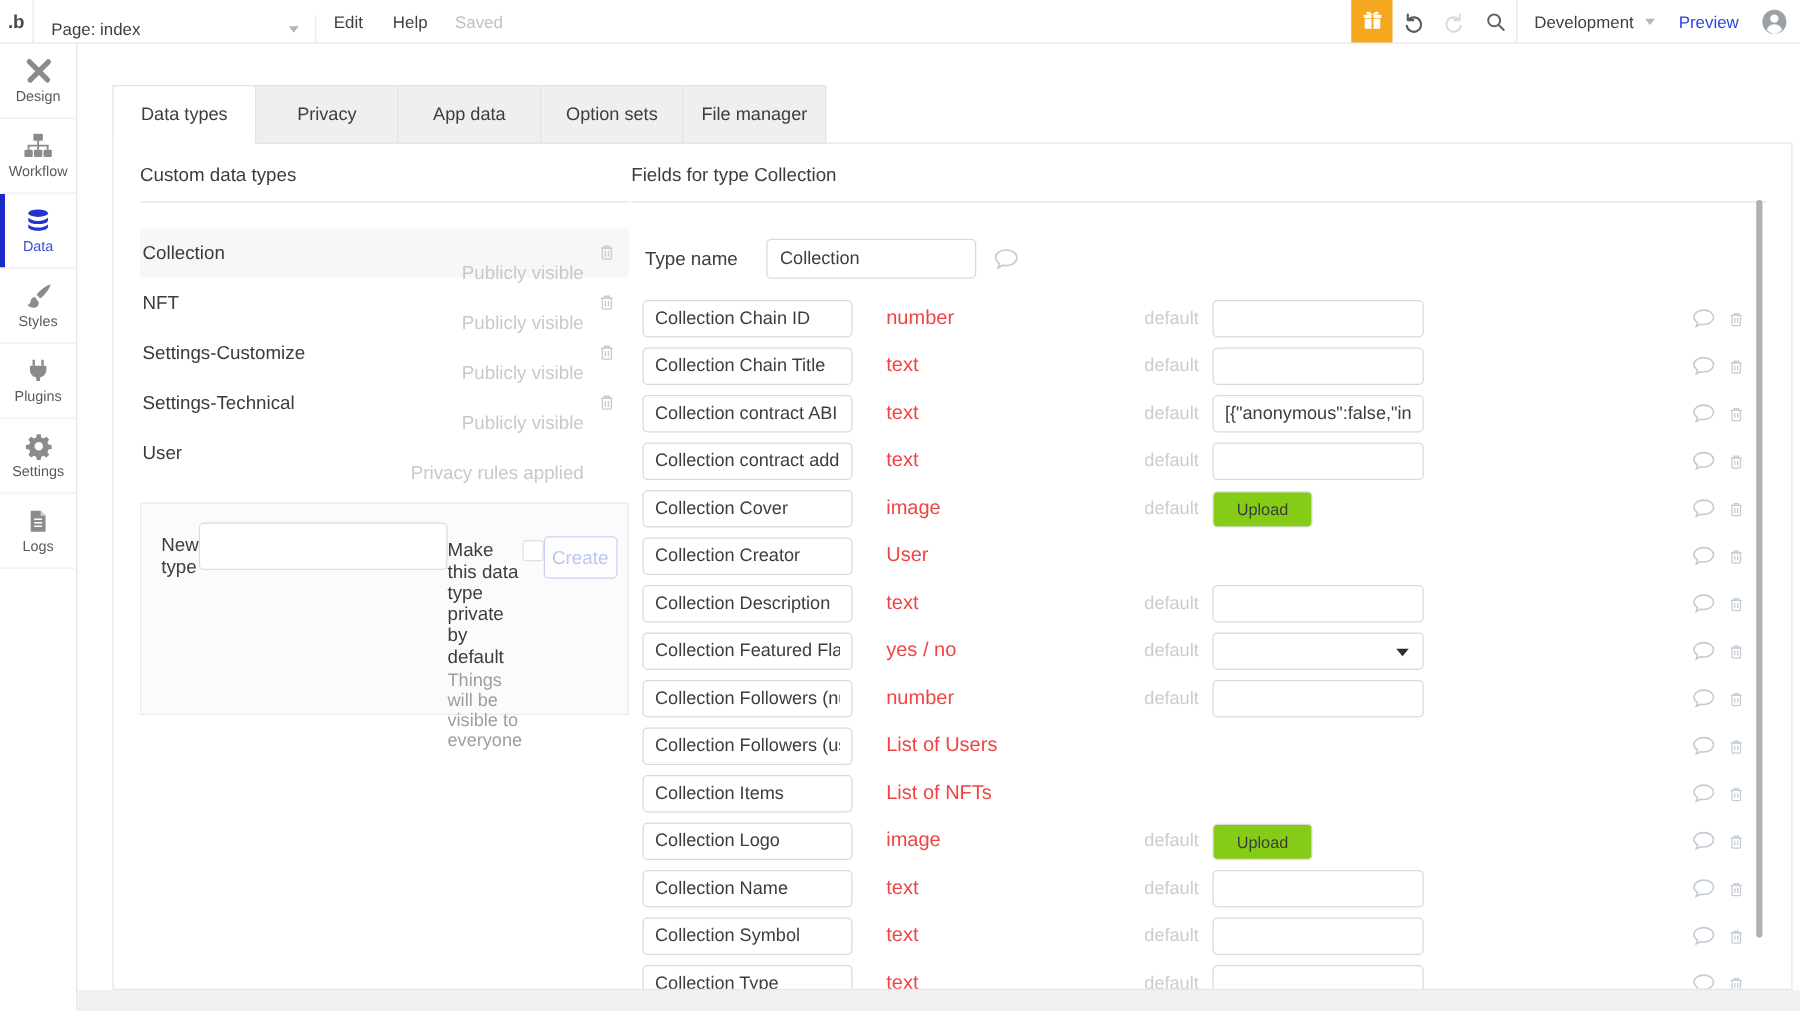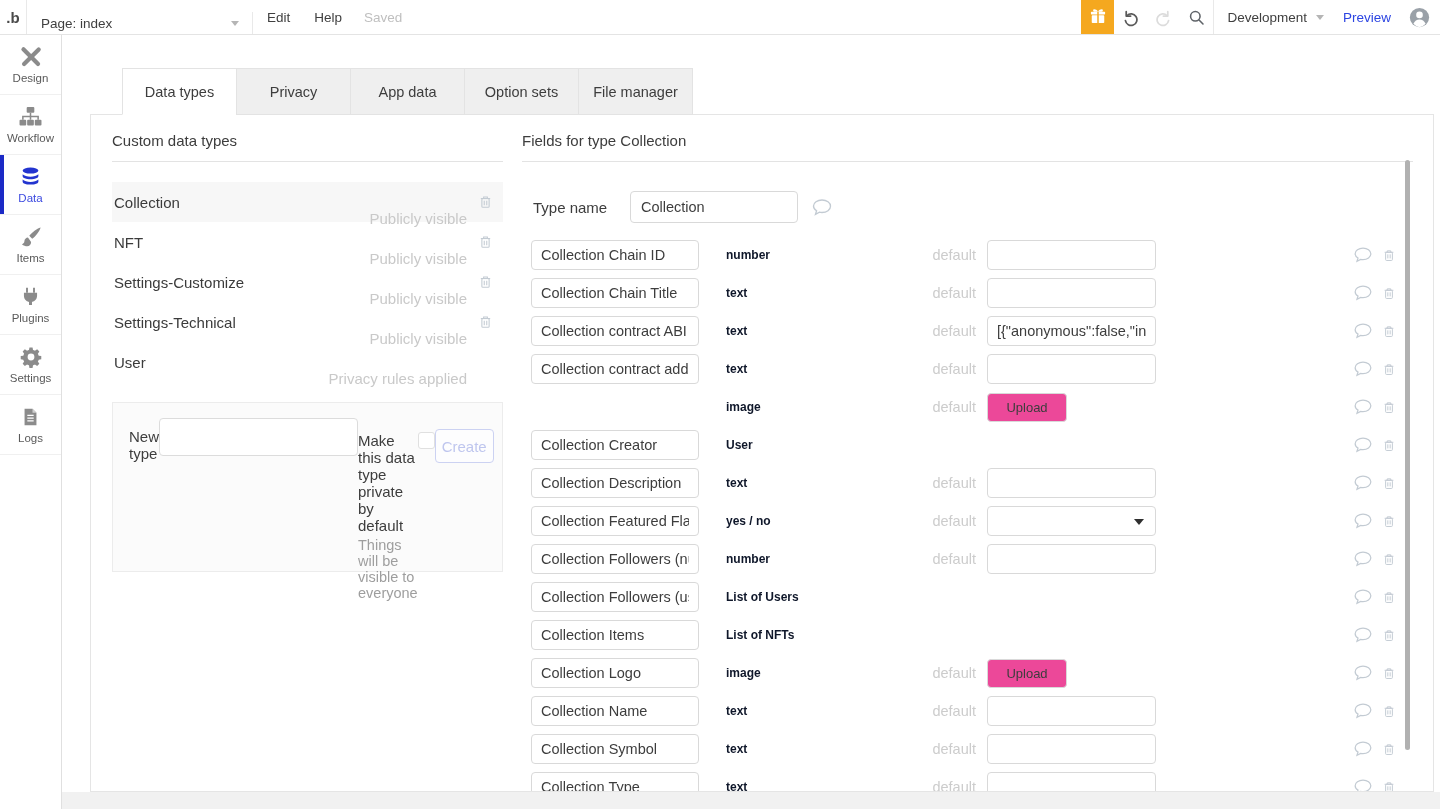--- a/index.html
+++ b/index.html
@@ -36,21 +36,21 @@
   .side-item.active .side-label { color:#3c4ae0; }
   .side-icon { height:22px; display:flex; align-items:center; }
 
   .main { flex:1; display:flex; flex-direction:column; background:#fff; }
 
   
   .tabbar { display:flex; margin:33px 0 -1px 28px; position:relative; z-index:2; }
   .tab { width:115px; height:47px; display:flex; align-items:center; justify-content:center;
     font-size:14.5px; color:#3d3d3d; background:#efefef; border:1px solid #e3e3e3; cursor:pointer; }
   .tab + .tab { margin-left:-1px;text-align:right; }
-  .tab.active { background:#fff; border-bottom-color:#fff;margin-left:32px; }
+  .tab.active { background:#fff; border-bottom-color:#fff; }
 
   
   .panel { position:relative; z-index:1; margin:0 6px 0 28px; height:678px; overflow:hidden;
     background:#fff; border:1px solid #e5e5e5; display:flex; padding-top:17px; }
   .page-bottom { flex:1; background:#f1f1f1; }
 
   h2.col-title { font-size:15px; font-weight:400; color:#3d3d3d; margin:0; padding-bottom:12px;
     border-bottom:1px solid #e3e3e3; }
 
   
@@ -73,39 +73,39 @@
     font:inherit; font-size:14.5px; padding:0 10px; outline:none; }
   .nt-row2 { margin-top:14px; display:flex; justify-content:space-between; }
   .nt-private { font-size:15px; color:#3d3d3d; }
   .nt-hint { font-size:14.5px; color:#9e9e9e; margin-top:3px; }
   .checkbox { width:17px; height:17px; flex:none; border:1px solid #e0e0e0; border-radius:3px;
     background:#fff; cursor:pointer; }
   .create-btn { margin-top:11px; margin-left:auto; width:100px; height:34px; font:inherit; font-size:15px;
     color:#bfc6ee; background:#fdfdfe; border:1px solid #ccd2f2; border-radius:4px; cursor:default; }
 
   
-  .right-col { flex:1; margin-left:19px; margin-right:20px; }
+  .right-col { flex:1; margin-left:2px; margin-right:20px; }
   .type-name-row { margin-top:29px; height:32px; display:flex; align-items:center; padding-left:11px; }
   .tn-label { width:97px; font-size:15px; color:#3d3d3d; }
   .tn-input { width:168px; height:32px; border:1px solid #d9d9d9; border-radius:4px; font:inherit;
     font-size:14.5px; padding:0 10px; color:#3d3d3d; outline:none; }
   .type-name-row .bubble { margin-left:13px; }
   .bubble { display:inline-flex; cursor:pointer; }
 
   .field-list { margin-top:17px; }
   .field-row { display:grid; grid-template-columns:168px 27px 190px 60px 11px 169px 1fr 60px;
     align-items:center; height:30px; margin-bottom:8px; padding-left:9px; }
   .f-name { grid-column:1; width:168px; height:30px; border:1px solid #d9d9d9; border-radius:4px;
     font:inherit; font-size:14.5px; padding:0 9px; color:#3d3d3d; outline:none; }
-  .f-type { grid-column:3; font-size:12px; color:#0f172a;font-weight:bold; }
+  .f-type { grid-column:3; font-size:16px; color:#ef4444; }
   .f-deflabel { grid-column:4; justify-self:end; font-size:14.5px; color:#cccccc; }
   .f-ctrl { grid-column:6; display:flex; align-items:center; }
   .f-definput { width:169px; height:30px; border:1px solid #d9d9d9; border-radius:4px; font:inherit;
     font-size:14.5px; padding:0 9px; color:#3d3d3d; outline:none; }
-  .f-upload { width:80px; height:29px; font:inherit; font-size:13px; color:#3d3d3d; background:#ec4899;
+  .f-upload { width:80px; height:29px; font:inherit; font-size:13px; color:#3d3d3d; background:#84cc16;
     border:1px solid #d9d9d9; border-radius:4px; cursor:pointer; }
   .f-select { width:169px; height:30px; border:1px solid #d9d9d9; border-radius:4px; background:#fff;
     position:relative; cursor:pointer; }
   .sel-caret { position:absolute; right:11px; top:12px; width:0; height:0;
     border-left:5px solid transparent; border-right:5px solid transparent; border-top:6px solid #2f2f2f; }
   .f-icons { grid-column:8; display:flex; align-items:center; gap:9px; }
 
   .scrollbar { position:absolute; right:23px; top:45px; width:5px; height:590px;
     background:#b1b1b1; border-radius:3px; }
 </style>
@@ -208,21 +208,21 @@
         </span>
     <span class="side-label" style="color: rgb(60, 74, 224);">Data</span>
   </div>
 
   <div class="side-item">
     <span class="side-icon">
           <svg width="22" height="22" viewBox="0 0 24 24">
             <path fill="#8b8b8b" d="M22.5 1.5c-4.3 1.2-9.2 5.1-12.4 9.2l3.2 3.2c4.1-3.2 8-8.1 9.2-12.4zM8.7 12.6c-2.1.1-3.9 1.9-3.9 4 0 1.6-1.1 2.7-2.7 3.2 1.6 1.5 4.1 2.2 5.7 2.2 2.6 0 4.3-2 4.3-4.6z"></path>
           </svg>
         </span>
-    <span class="side-label">Items</span>
+    <span class="side-label">Styles</span>
   </div>
 
   <div class="side-item">
     <span class="side-icon">
           <svg width="21" height="22" viewBox="0 0 24 24">
             <path d="M8 1.5v5.5M16 1.5V7" fill="none" stroke="#8b8b8b" stroke-width="2.2"></path>
             <path fill="#8b8b8b" d="M4.5 7h15v3.6c0 3.5-2.4 6.4-5.8 7V21h-3.4v-3.4c-3.4-.6-5.8-3.5-5.8-7z"></path>
           </svg>
         </span>
     <span class="side-label">Plugins</span>
@@ -495,20 +495,21 @@
                       <path d="M9 6.5V4h6v2.5"></path>
             <rect x="6.2" y="6.5" width="11.6" height="14" rx="1.5"></rect>
             <path d="M10 10v7M14 10v7"></path>
           </g>
         </svg>
       </span>
     </span>
   </div>
 
   <div class="field-row">
+    <input class="f-name" value="Collection Cover" style="">
     <span></span>
     <span class="f-type">image</span>
     <span class="f-deflabel">default</span>
     <span></span>
     <span class="f-ctrl">
 
       <button class="f-upload" style="display: block;">Upload</button>
 
     </span>
     <span></span>

